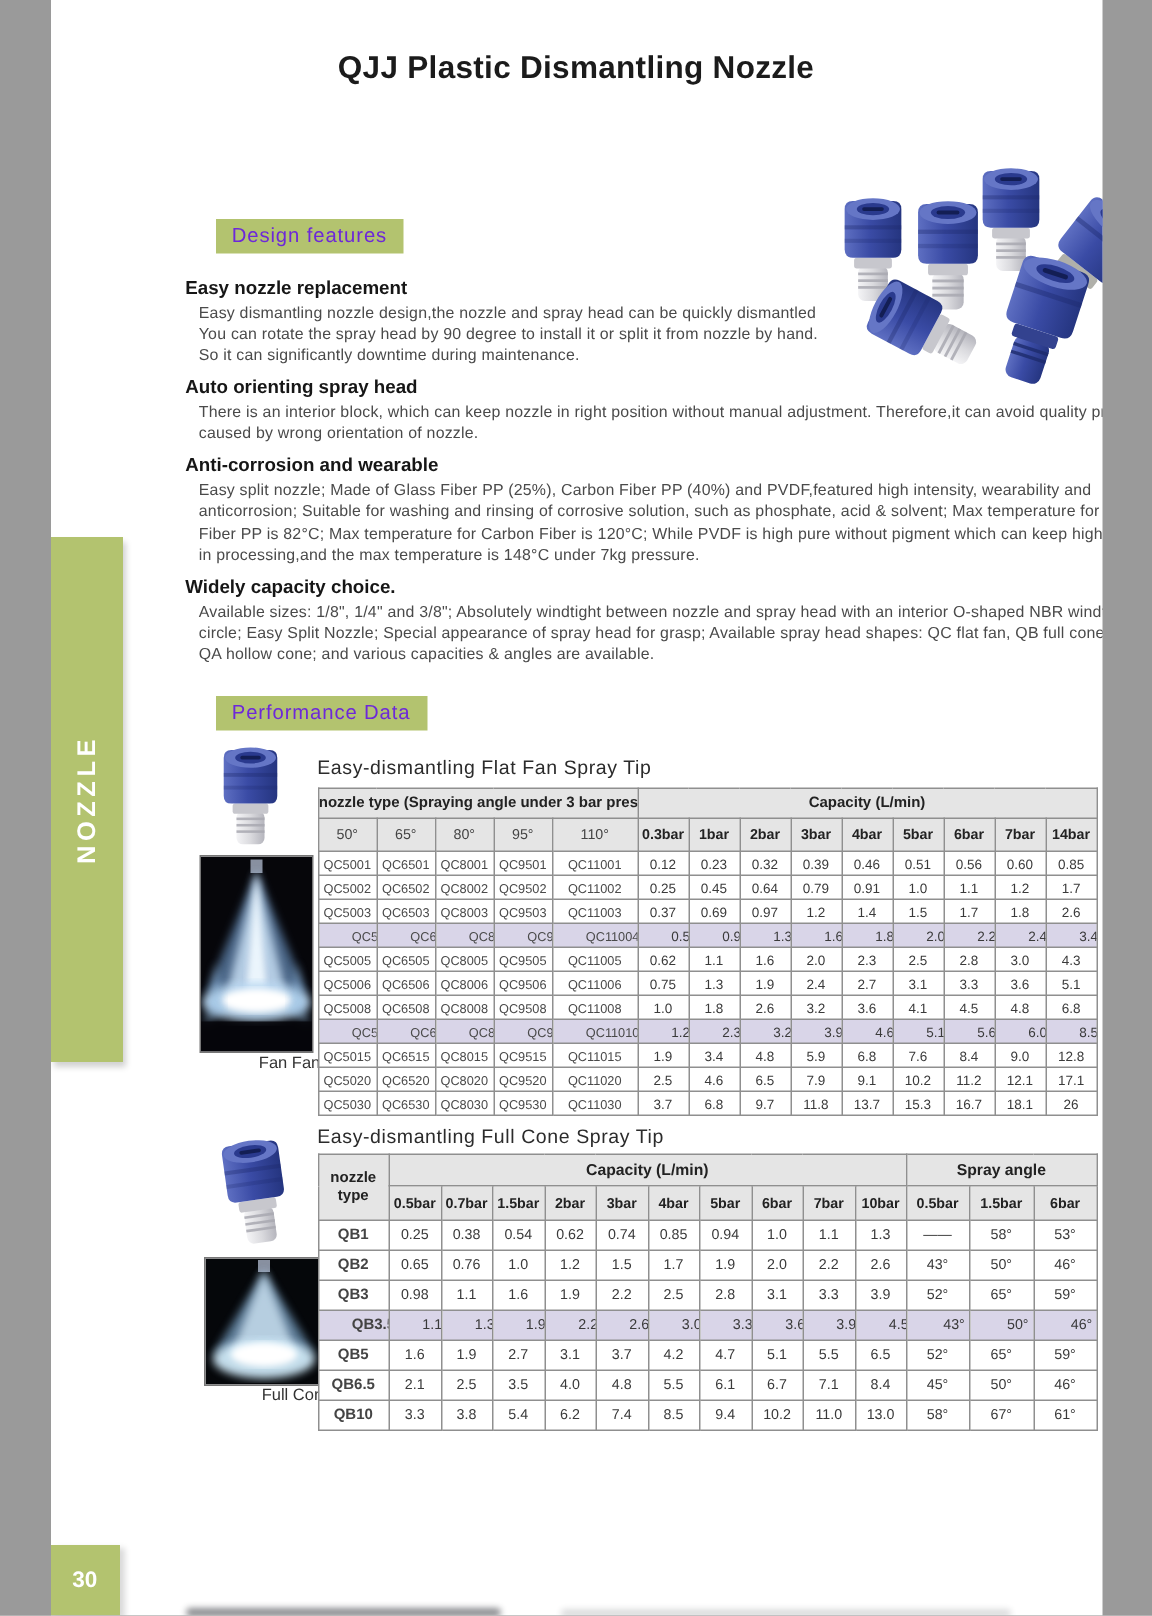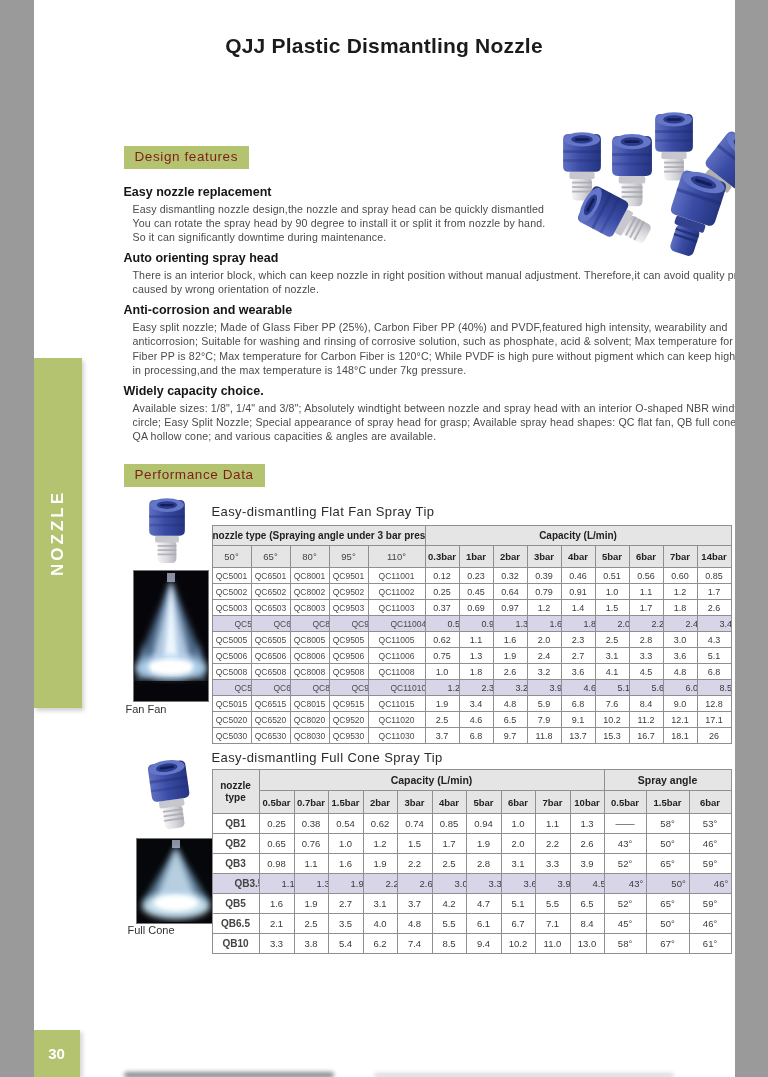--- a/index.html
+++ b/index.html
@@ -11,22 +11,22 @@
   .page{
     position:relative;width:701px;height:1077px;background:#ffffff;
     margin:0 auto;overflow:hidden;
     font-family:"Liberation Sans", sans-serif;color:#333;
   }
   .page-title{
     position:absolute;top:34px;left:0;right:0;text-align:center;
     font-size:21px;font-weight:bold;color:#1b1b1b;letter-spacing:0.2px;
   }
   .section-label{
-    position:absolute;background:var(--green);color:#7f1d1d;
-    font-size:13.5px;padding:3px 11px 5px;letter-spacing:0.6px;
+    position:absolute;background:var(--green);color:#6d28d9;
+    font-size:13.5px;padding:3px 11px 5px;letter-spacing:0.6px;margin-left:20px;
   }
   #design-label{left:90px;top:146px;}
   #perf-label{left:90px;top:464px;}
 
   .features{position:absolute;left:90px;top:178px;width:650px;}
   .feature h3{font-size:12.5px;font-weight:bold;color:#161616;margin:7px 0 3px 0;}
   .feature p{font-size:10.6px;color:#4a4a4a;margin:0 0 2px 9px;line-height:1.33;letter-spacing:0.15px;}
   .feature.first p{width:420px;}
 
   .sidebar{
@@ -34,21 +34,21 @@
     box-shadow:2px 3px 4px rgba(0,0,0,.18);
     display:flex;align-items:center;justify-content:center;
   }
   .sidebar span{
     transform:rotate(-90deg);white-space:nowrap;color:#fff;font-weight:bold;
     font-size:17px;letter-spacing:3px;
   }
 
   .img-box{position:absolute;}
   .photo-frame{border:1px solid #777;}
-  .caption{position:absolute;font-size:11px;color:#333;text-align:left;}
+  .caption{position:absolute;font-size:11px;color:#333;text-align:right;}
 
   .tbl-title{position:absolute;font-size:13px;color:#2b2b2b;letter-spacing:0.4px;}
 
   table.tbl{position:absolute;border-collapse:collapse;table-layout:fixed;background:#fff;}
   table.tbl th,table.tbl td{
     border:1px solid #8f8f8f;text-align:center;vertical-align:middle;
     padding:0;color:#3a3a3a;font-weight:normal;overflow:hidden;white-space:nowrap;
   }
   table.tbl thead th{background:var(--thbg);}
   tr.hl td{background:var(--hl);padding-left:22px;}

